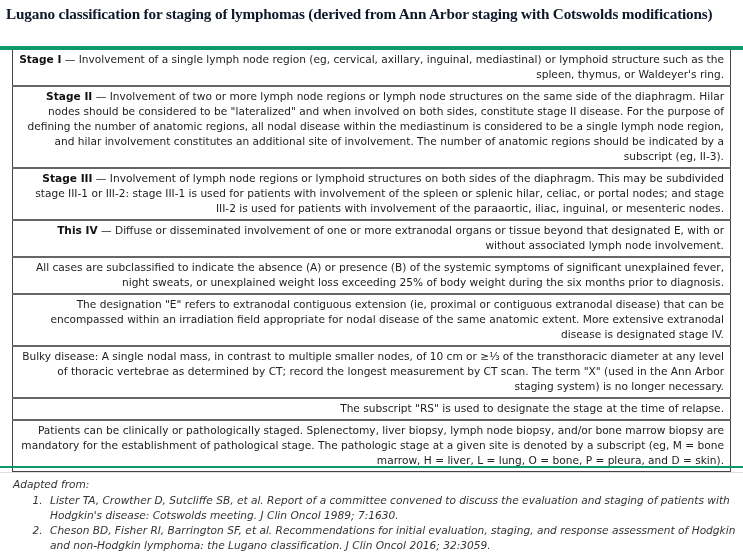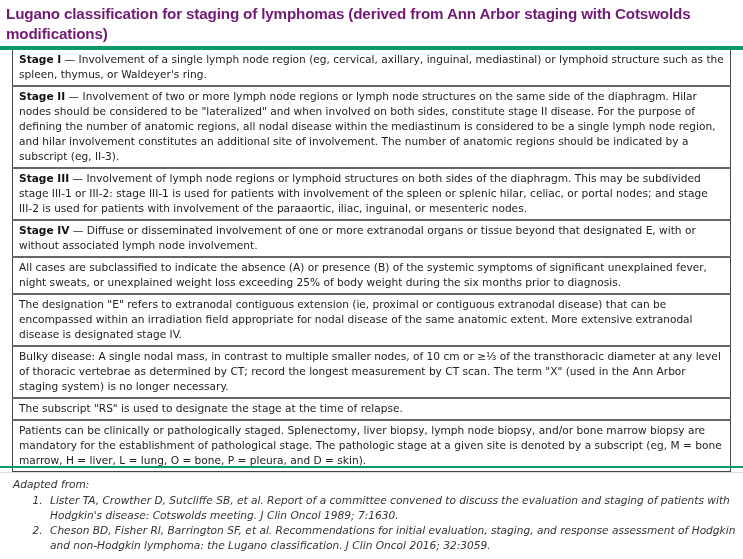--- a/index.html
+++ b/index.html
@@ -3,27 +3,28 @@
 <meta charset="utf-8">
 <style>
   html, body { margin: 0; padding: 0; background: #ffffff; }
   body {
     width: 743px; height: 559px; overflow: hidden;
     font-family: "DejaVu Sans", "Liberation Sans", sans-serif;
     color: #222222;
   }
   .title {
     position: absolute; left: 6px; top: 4px; width: 730px;
-    font-family: Liberation Sans, sans-serif;
+    font-family: Liberation Serif, serif;
     font-size: 15.2px; font-weight: bold; line-height: 20px;
-    color: #701a75; letter-spacing: -0.15px;
+    color: #0f172a; letter-spacing: -0.15px;
   }
   .table-wrap {
     position: absolute; left: 0; top: 46px; width: 743px;
     border-top: 4px solid #0b9b6a;
+    text-align: right;
   }
   table {
     margin-left: 12px; width: 719px; border-collapse: collapse;
     font-size: 10.6px; line-height: 15px;
   }
   td {
     border: 1px solid #444444;
     border-top: 2px solid #666666;
     padding: 2px 6px 3px 6px;
     vertical-align: top;
@@ -55,21 +56,21 @@
       <tr>
           <td><span class="stage-label">Stage I</span><span> — </span><span>Involvement of a single lymph node region (eg, cervical, axillary, inguinal, mediastinal) or lymphoid structure such as the spleen, thymus, or Waldeyer's ring.</span></td>
         </tr>
       <tr>
           <td><span class="stage-label">Stage II</span><span> — </span><span>Involvement of two or more lymph node regions or lymph node structures on the same side of the diaphragm. Hilar nodes should be considered to be "lateralized" and when involved on both sides, constitute stage II disease. For the purpose of defining the number of anatomic regions, all nodal disease within the mediastinum is considered to be a single lymph node region, and hilar involvement constitutes an additional site of involvement. The number of anatomic regions should be indicated by a subscript (eg, II-3).</span></td>
         </tr>
       <tr>
           <td><span class="stage-label">Stage III</span><span> — </span><span>Involvement of lymph node regions or lymphoid structures on both sides of the diaphragm. This may be subdivided stage III-1 or III-2: stage III-1 is used for patients with involvement of the spleen or splenic hilar, celiac, or portal nodes; and stage III-2 is used for patients with involvement of the paraaortic, iliac, inguinal, or mesenteric nodes.</span></td>
         </tr>
       <tr>
-          <td><span class="stage-label">Stage IV</span><span> — </span><span>Diffuse or disseminated involvement of one or more extranodal organs or tissue beyond that designated E, with or without associated lymph node involvement.</span></td>
+          <td><span class="stage-label">This IV</span><span> — </span><span>Diffuse or disseminated involvement of one or more extranodal organs or tissue beyond that designated E, with or without associated lymph node involvement.</span></td>
         </tr>
       <tr>
           <td><span>All cases are subclassified to indicate the absence (A) or presence (B) of the systemic symptoms of significant unexplained fever, night sweats, or unexplained weight loss exceeding 25% of body weight during the six months prior to diagnosis.</span></td>
         </tr>
       <tr>
           <td><span>The designation "E" refers to extranodal contiguous extension (ie, proximal or contiguous extranodal disease) that can be encompassed within an irradiation field appropriate for nodal disease of the same anatomic extent. More extensive extranodal disease is designated stage IV.</span></td>
         </tr>
       <tr>
           <td><span>Bulky disease: A single nodal mass, in contrast to multiple smaller nodes, of 10 cm or ≥⅓ of the transthoracic diameter at any level of thoracic vertebrae as determined by CT; record the longest measurement by CT scan. The term "X" (used in the Ann Arbor staging system) is no longer necessary.</span></td>
         </tr>

